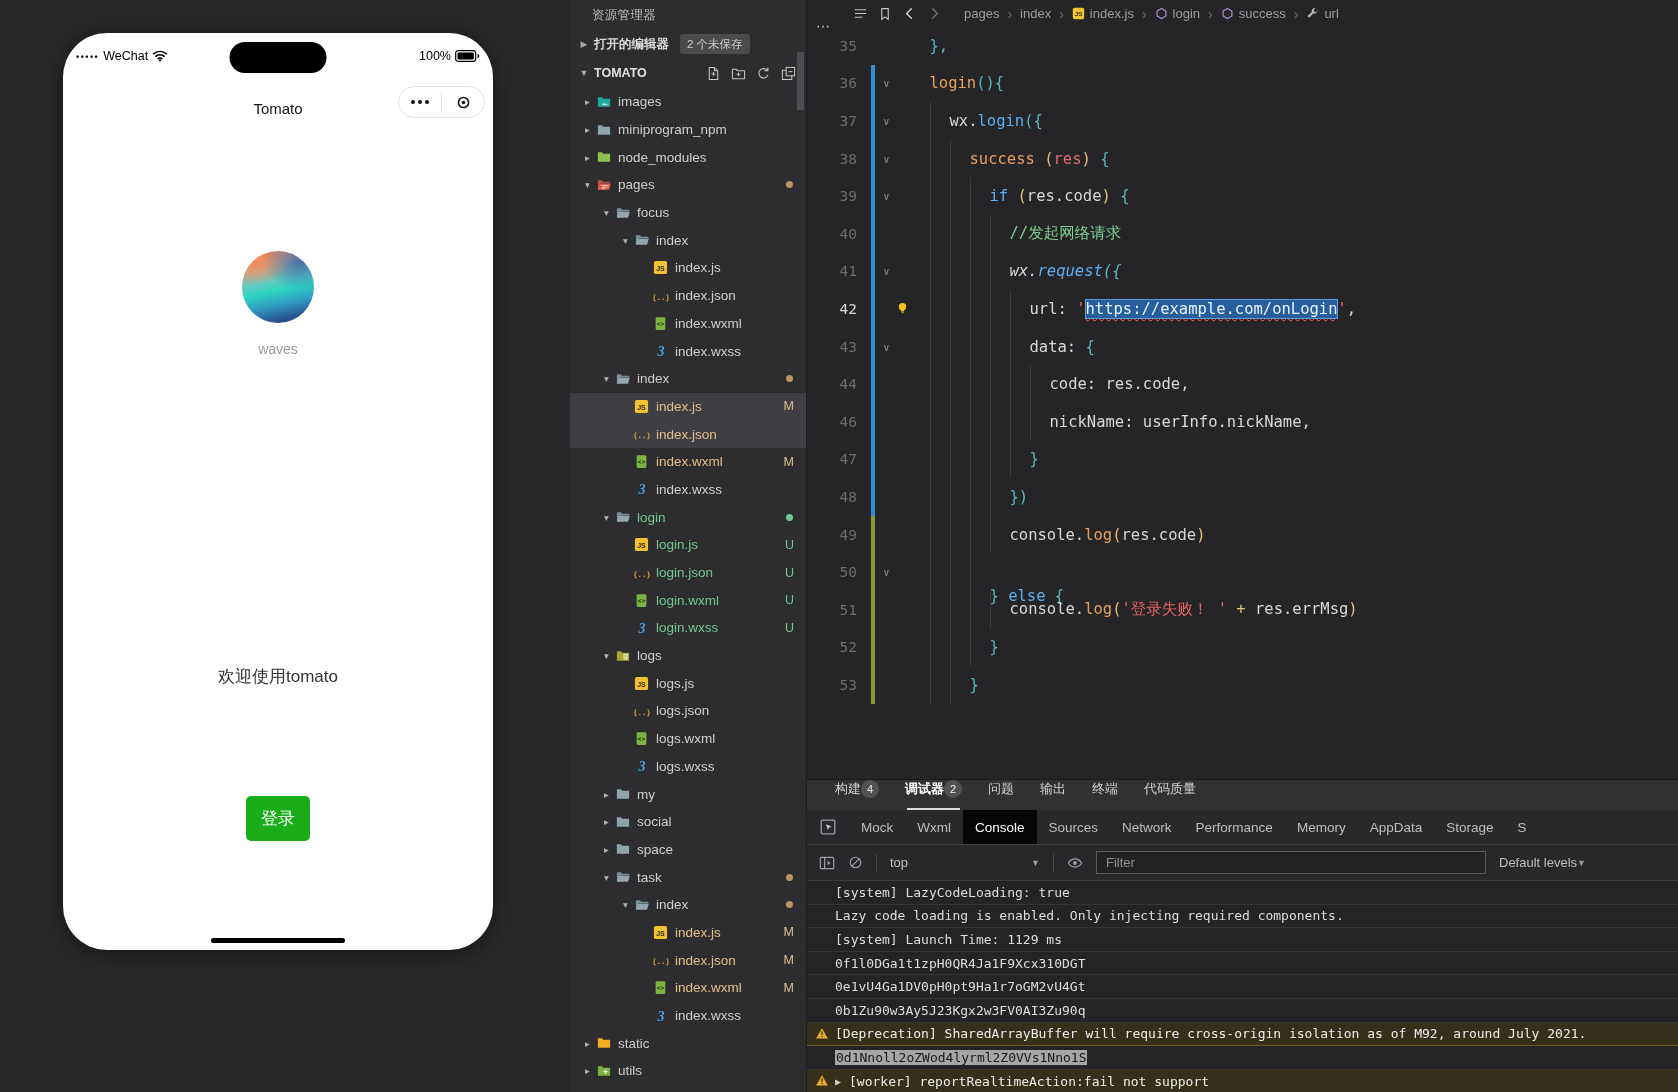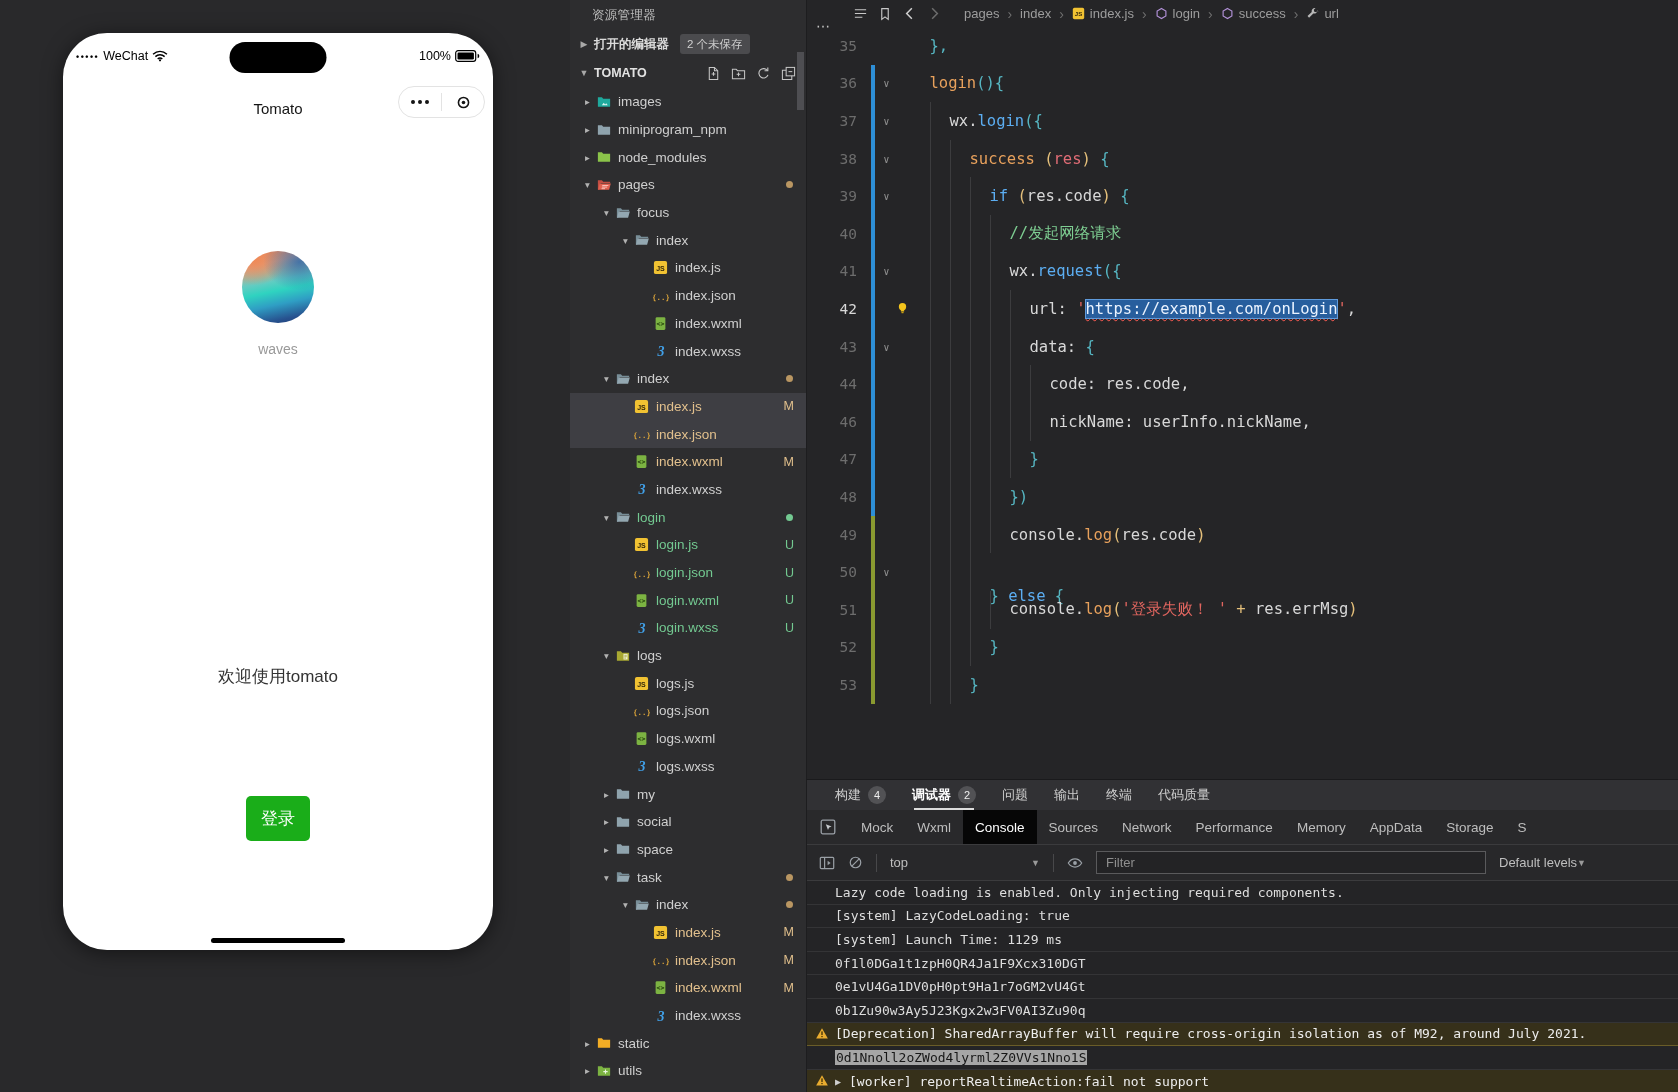--- a/index.html
+++ b/index.html
@@ -80,21 +80,21 @@
   .ltx{white-space:pre;padding-left:15px}
   .tk-pun{color:#56b6c2}.tk-fn{color:#e8a15c}.tk-mth{color:#5caef2}.tk-kw{color:#5caef2}
   .tk-red{color:#e06c75}.tk-str{color:#e0655f}.tk-com{color:#7ece92}.tk-w{color:#d8d8d8}.tk-gold{color:#e5c07b}
   .tk-urlsel{color:#eaf3ff;background:#275e9d;outline:1px solid #5f9bdc;
              text-decoration:underline wavy #ff5a52 1px;text-underline-offset:3px}
 
   
   #panel{position:absolute;left:806px;top:779px;width:872px;height:313px;background:#242426;
          border-left:1px solid #1d1d1f;border-top:1px solid #1a1a1c;box-sizing:border-box;overflow:hidden}
   #tabs1{height:30px;background:#313134;display:flex;align-items:center;padding-left:28px;gap:26px;font-size:13px;color:#cfcfcf}
-  .t1{height:100%;display:flex;align-items:center;gap:7px;position:relative;cursor:pointer}
+  .t1{height:100%;display:flex;gap:0;position:relative;cursor:pointer}
   .t1.active{color:#fff;font-weight:bold}
   .t1.active::after{content:"";position:absolute;left:2px;right:2px;bottom:0;height:2px;background:#dcdcdc}
   .t1badge{width:18px;height:18px;border-radius:50%;background:#525255;color:#eee;font-size:11px;font-weight:normal;
            display:flex;align-items:center;justify-content:center}
   #tabs2{height:34px;background:#29292b;display:flex;align-items:stretch;font-size:13.5px;color:#bdbdbd}
   .inspect{width:42px;display:flex;align-items:center;justify-content:center;cursor:pointer}
   .t2{display:flex;align-items:center;padding:0 12px;cursor:pointer;white-space:nowrap}
   .t2.active{background:#060606;color:#fff}
   #ctoolbar{height:37px;background:#28282a;border-top:1px solid #3b3b3d;border-bottom:1px solid #3b3b3d;
             display:flex;align-items:center;padding:0 12px;gap:13px;color:#bfbfbf;font-size:13px;box-sizing:border-box}
@@ -739,21 +739,21 @@
           <span class="lbulb"></span>
           <span class="lind" style="width: 80px; margin-left: 15px;"></span>
           <span class="ltx" style="padding-left: 0px;"><span class="tk-com">//发起网络请求</span></span>
         </div>
         <div class="cline">
           <span class="lnum">41</span>
           <span class="lbar bar-mod"></span>
           <span class="lchev">∨</span>
           <span class="lbulb"></span>
           <span class="lind" style="width: 80px; margin-left: 15px;"></span>
-          <span class="ltx" style="padding-left: 0px;"><span class="tk-w">wx.</span><span class="tk-mth">request</span><span class="tk-pun">({</span></span>
+          <span class="ltx" style="padding-left: 0px; font-style: italic;"><span class="tk-w">wx.</span><span class="tk-mth">request</span><span class="tk-pun">({</span></span>
         </div>
         <div class="cline">
           <span class="lnum cur">42</span>
           <span class="lbar bar-mod"></span>
           <span class="lchev"></span>
           <span class="lbulb">
             <svg viewBox="0 0 16 16" width="15" height="15">
               <circle cx="8" cy="6" r="3.9" fill="#f4c41c"></circle>
               <rect x="6.2" y="9.6" width="3.6" height="1.7" rx="0.5" fill="#f4c41c"></rect>
               <rect x="6.7" y="11.7" width="2.6" height="1.4" rx="0.5" fill="#c79c12"></rect>
@@ -933,24 +933,24 @@
           </svg>
         </span>
       <input class="filter" placeholder="Filter" style="">
       <span class="levels">
         <span>Default levels</span>
         <span class="caret">▼</span>
       </span>
     </div>
     <div id="console">
         <div class="crow">
+          <span>[system] LazyCodeLoading: true</span>
+        </div>
+        <div class="crow">
           <span>Lazy code loading is enabled. Only injecting required components.</span>
-        </div>
-        <div class="crow">
-          <span>[system] LazyCodeLoading: true</span>
         </div>
         <div class="crow">
           <span>[system] Launch Time: 1129 ms</span>
         </div>
         <div class="crow">
           <span>0f1l0DGa1t1zpH0QR4Ja1F9Xcx310DGT</span>
         </div>
         <div class="crow">
           <span>0e1vU4Ga1DV0pH0pt9Ha1r7oGM2vU4Gt</span>
         </div>

